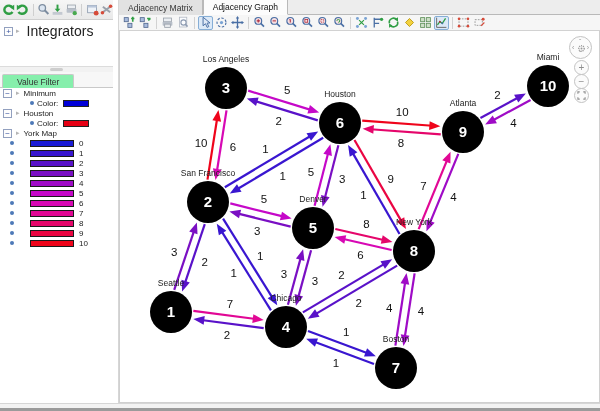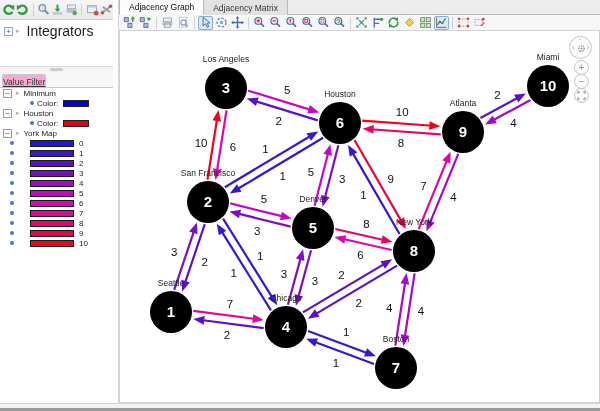--- a/index.html
+++ b/index.html
@@ -21,23 +21,23 @@
   .tree-row { display:flex; align-items:center; gap:3px; padding:3px 0 0 4px; }
   .pmbox { width:9px; height:9px; border:1px solid #92a0bf; background:#fdfdfd; color:#3a55a0;
     font-size:8px; line-height:7px; display:inline-flex; align-items:center; justify-content:center; flex:0 0 auto; }
   .chev { color:#b5b5b5; font-size:7px; line-height:8px; flex:0 0 auto; }
   .tree-label { font-size:14px; color:#222; padding-left:4px; }
 
   .h-splitter { position:absolute; left:0; top:67px; width:113px; height:5px; background:#f2f2f2; }
   .h-splitter .grip { position:absolute; left:50px; top:1px; width:13px; height:3px; background:#cdcdcd; border-radius:2px; }
 
   .vf-tabrow { position:absolute; left:0; top:72px; width:113px; height:16px; border-bottom:1px solid #c9c9c9; background:#f7f7f7; }
-  .vf-tab { position:absolute; left:2px; top:2px; height:15px; padding:0 0; background:#f9a8d4;
+  .vf-tab { position:absolute; left:2px; top:2px; height:15px; padding:0 14px; background:#86efac;
     border:1px solid #c9c9c9; border-bottom:none; border-radius:2px 2px 0 0;
-    font-size:8.5px; color:#333; display:flex; align-items:center;text-decoration:underline; }
+    font-size:8.5px; color:#333; display:flex; align-items:center; }
 
   .filter-tree { position:absolute; left:0; top:88px; width:113px; height:317px; background:#fff; font-size:8px; color:#222; }
   .f-row { display:flex; align-items:center; height:10px; }
   .f-group { padding-left:3px; gap:4px; }
   .f-child { padding-left:30px; gap:3px; }
   .bullet { width:4px; height:4px; border-radius:50%; background:#4d79b8; flex:0 0 auto; }
   .swatch { width:26px; height:7px; border:1px solid #222; margin-left:2px; flex:0 0 auto; }
   .cm-row { display:flex; align-items:center; height:10px; padding-left:10px; gap:3px; }
   .cm-swatch { width:44px; height:7px; border:1px solid #1a1a1a; margin-left:13px; flex:0 0 auto; }
   .cm-val { padding-left:2px; }
@@ -234,22 +234,22 @@
             <span class="cm-val">10</span>
           </div>
         </div>
     </div>
   </div>
   <div class="lp-scrollstrip"></div>
 
   <div class="main">
 
     <div class="tabbar">
+      <div class="tab">Adjacency Matrix</div>
       <div class="tab active">Adjacency Graph</div>
-      <div class="tab">Adjacency Matrix</div>
     </div>
 
     <div class="toolbar">
       <span class="ti">
         <svg viewBox="0 0 16 16">
             <rect x="1.5" y="2" width="5" height="5" fill="#a9bcdd" stroke="#51678f"></rect>
             <rect x="6" y="9" width="5" height="5" fill="#a9bcdd" stroke="#51678f"></rect>
             <path d="M10 3 H14 M12 1 V7" stroke="#2f9e44" stroke-width="2"></path>
           </svg>
         </span>

